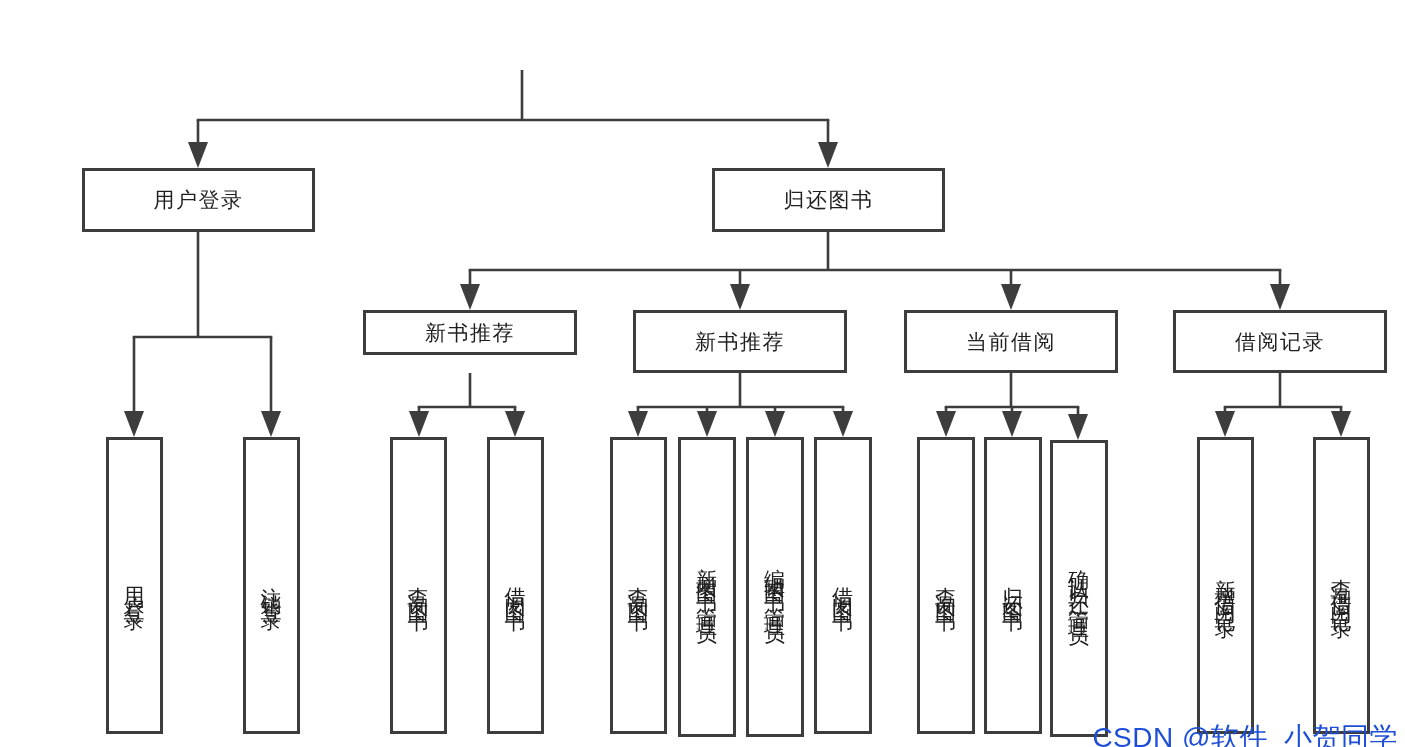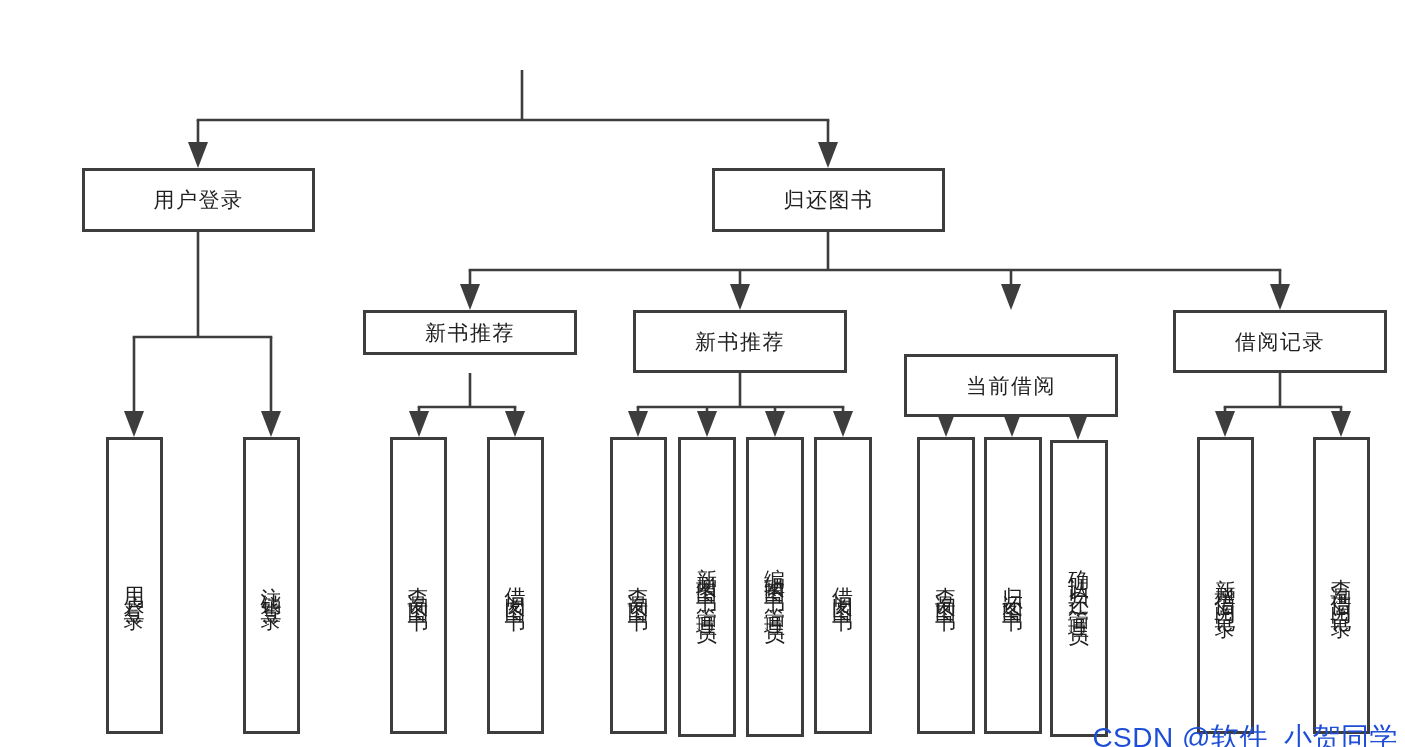--- a/index.html
+++ b/index.html
@@ -123,21 +123,21 @@
   <div class="node" style="left:712px; top:168px; width:233px; height:64px;">
     <span class="hlabel">归还图书</span>
   </div>
 
   <div class="node" style="left:363px; top:310px; width:214px; height:45px;justify-content:center;">
     <span class="hlabel">新书推荐</span>
   </div>
   <div class="node" style="left:633px; top:310px; width:214px; height:63px;">
     <span class="hlabel">新书推荐</span>
   </div>
-  <div class="node" style="left:904px; top:310px; width:214px; height:63px;margin-top:44px;">
+  <div class="node" style="left:904px; top:310px; width:214px; height:63px;">
     <span class="hlabel">当前借阅</span>
   </div>
   <div class="node" style="left:1173px; top:310px; width:214px; height:63px;">
     <span class="hlabel">借阅记录</span>
   </div>
 
   <div class="node" style="left:106px; top:437px; width:57px; height:297px;">
     <span class="vtext">用户登录</span>
   </div>
   <div class="node" style="left:243px; top:437px; width:57px; height:297px;">

